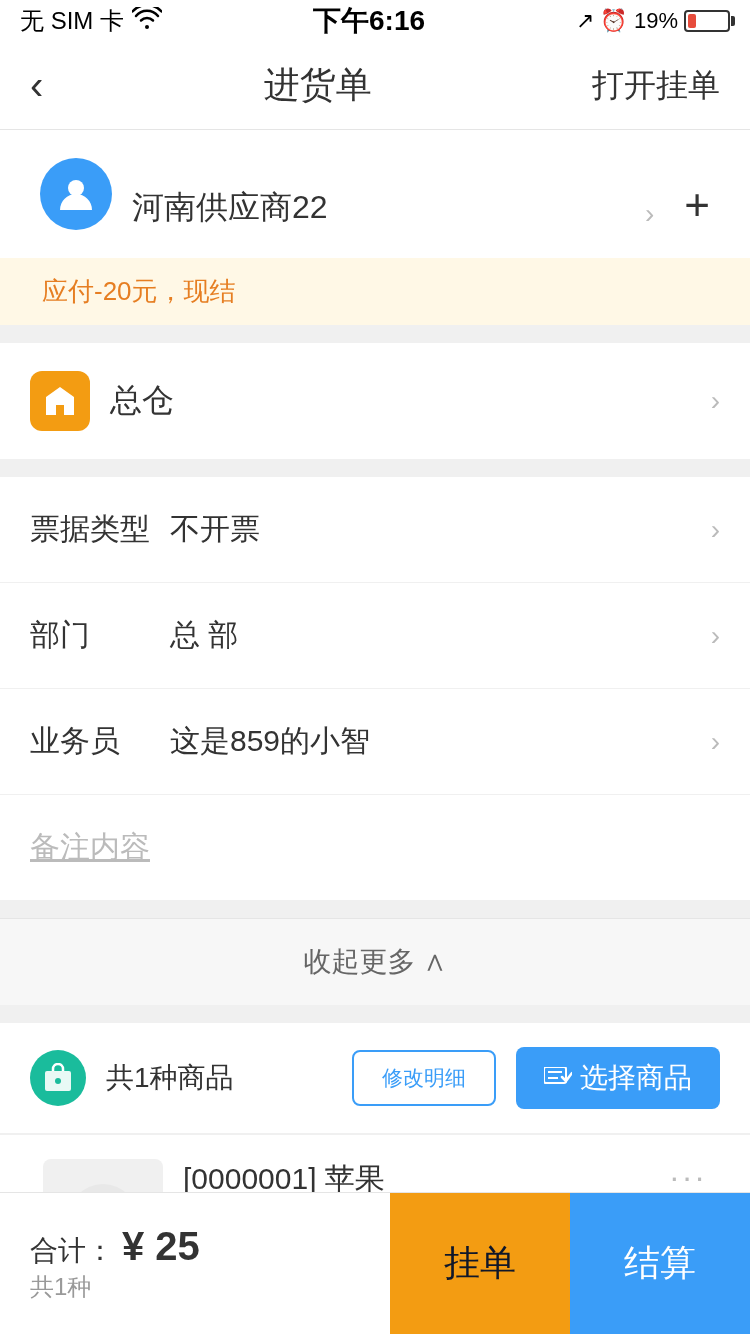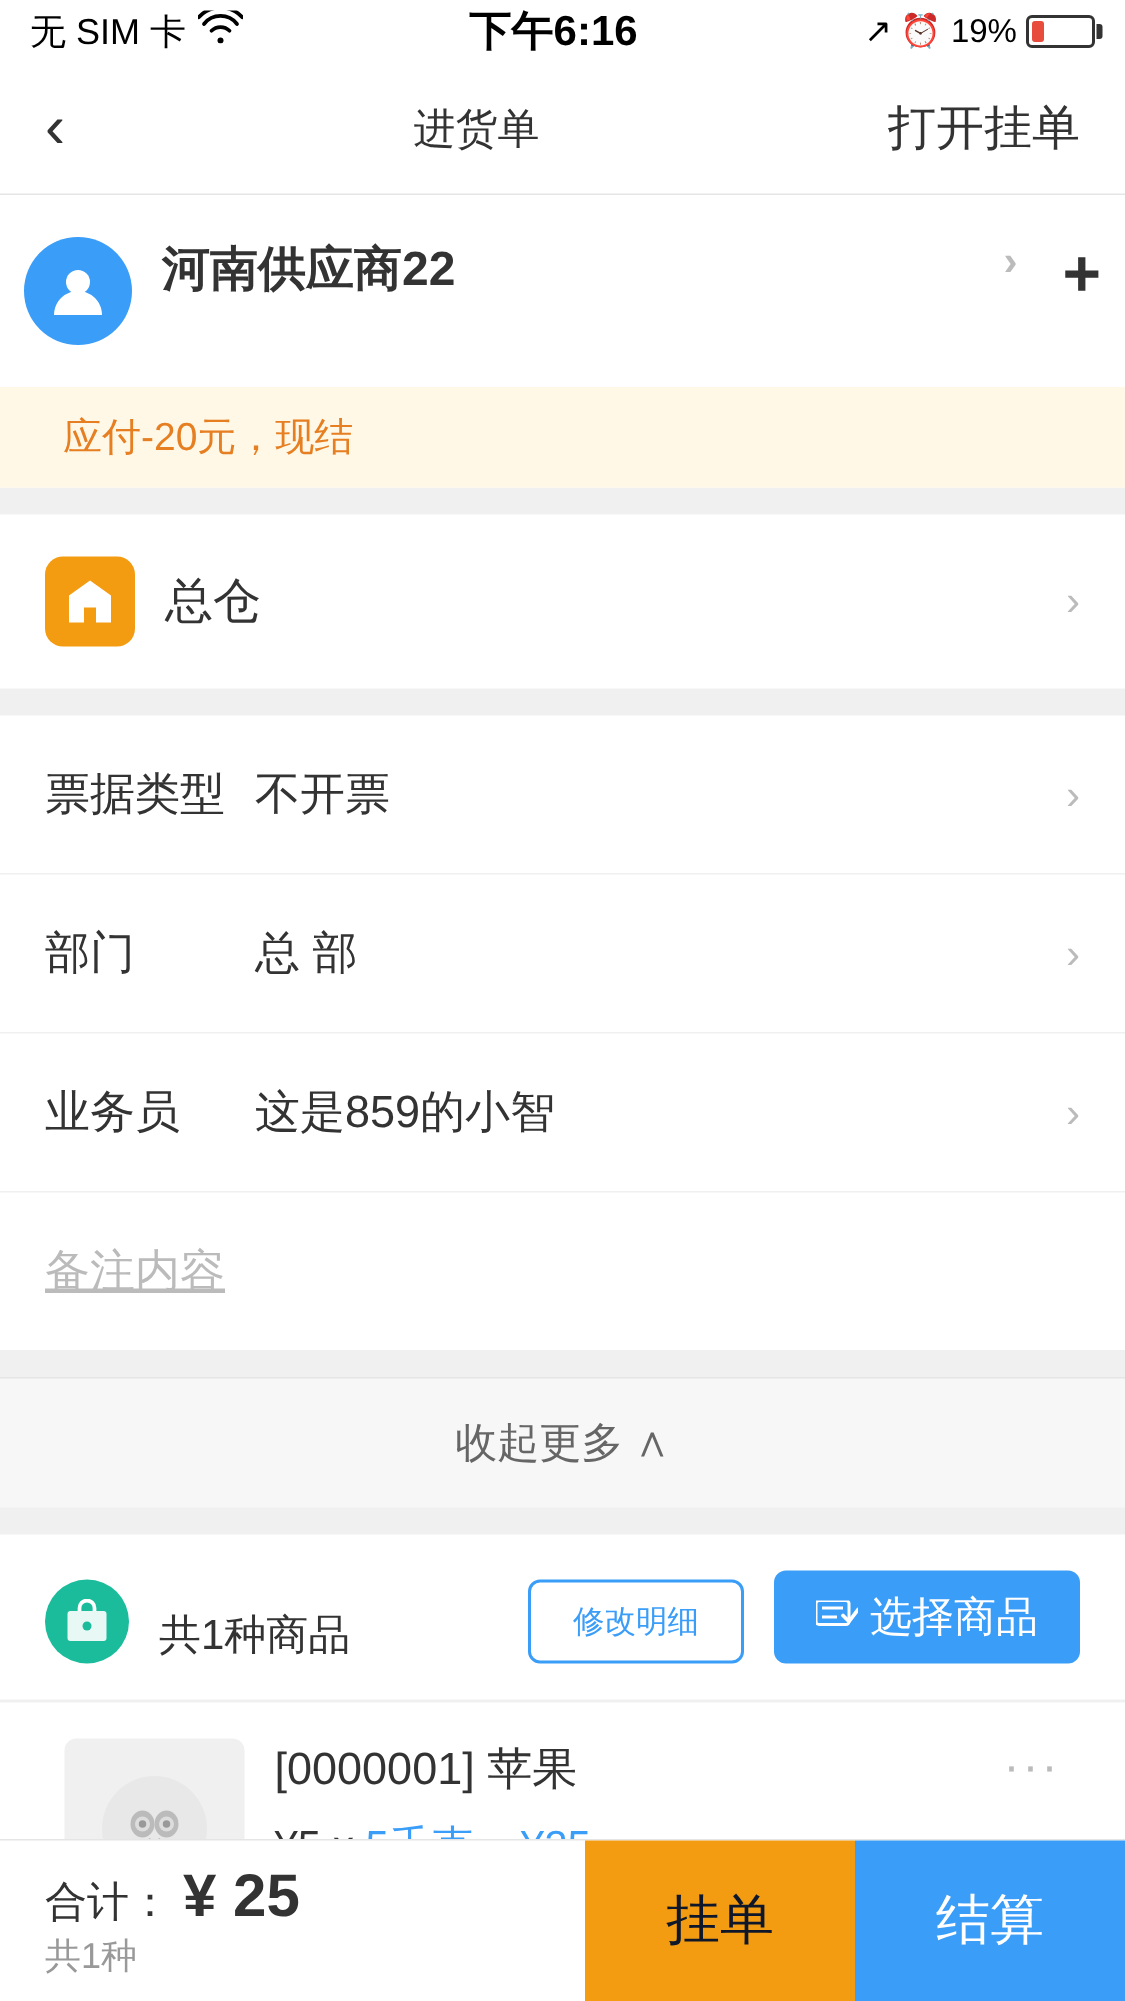--- a/index.html
+++ b/index.html
@@ -40,39 +40,38 @@
     .nav-bar {
       height: 88px;
       background: #fff;
       display: flex;
       align-items: center;
       justify-content: space-between;
       padding: 0 30px;
       border-bottom: 1px solid #e5e5e5;
     }
     .nav-back { font-size: 40px; color: #333; cursor: pointer; }
-    .nav-title { font-size: 28px; font-weight: 500; color: #333; }
+    .nav-title { font-size: 36px; font-weight: 500; color: #333; }
     .nav-action { font-size: 32px; color: #333; cursor: pointer; }
 
     
     .content { background: #f0f0f0; }
 
     
     .section {
       background: #fff;
       margin-bottom: 18px;
     }
 
     
     .supplier-row {
       display: flex;
-      align-items: flex-start;
-      padding: 28px 16px;
+      align-items: flex-end;
+      padding: 28px 40px;
       border-bottom: none;
-      font-weight: bold;
     }
     .supplier-avatar {
       width: 72px; height: 72px; border-radius: 50%;
       background: #3a9df8;
       display: flex; align-items: center; justify-content: center;
       color: #fff; font-size: 36px; margin-right: 20px; flex-shrink: 0;
     }
     .supplier-name { flex: 1; font-size: 32px; color: #333; }
     .chevron-right { color: #bbb; font-size: 28px; margin-right: 30px; }
     .add-btn { font-size: 44px; color: #333; cursor: pointer; }
@@ -135,21 +134,21 @@
       font-size: 28px;
       color: #666;
       border-top: 1px solid #e5e5e5;
       cursor: pointer;
     }
 
     
     .products-header {
       background: #fff;
       display: flex;
-      align-items: flex-end;
+      align-items: center;
       padding: 24px 30px;
       gap: 20px;
       margin-bottom: 2px;
     }
     .products-icon {
       width: 56px; height: 56px; border-radius: 50%;
       background: #1abc9c;
       display: flex; align-items: center; justify-content: center;
       color: #fff; font-size: 26px; flex-shrink: 0;
     }
@@ -200,21 +199,21 @@
     .product-price { font-size: 28px; color: #333; }
     .price-blue { color: #3a9df8; }
     .price-total { color: #3a9df8; }
     .product-more { color: #bbb; font-size: 32px; cursor: pointer; letter-spacing: 2px; }
 
     
     .bottom-bar {
       position: fixed;
       bottom: 0;
       width: 750px;
-      height: 108px;
+      height: 142px;
       display: flex;
       background: #fff;
       border-top: 1px solid #e5e5e5;
     }
     .bottom-total {
       flex: 1;
       display: flex;
       flex-direction: column;
       justify-content: center;
       padding: 0 30px;

